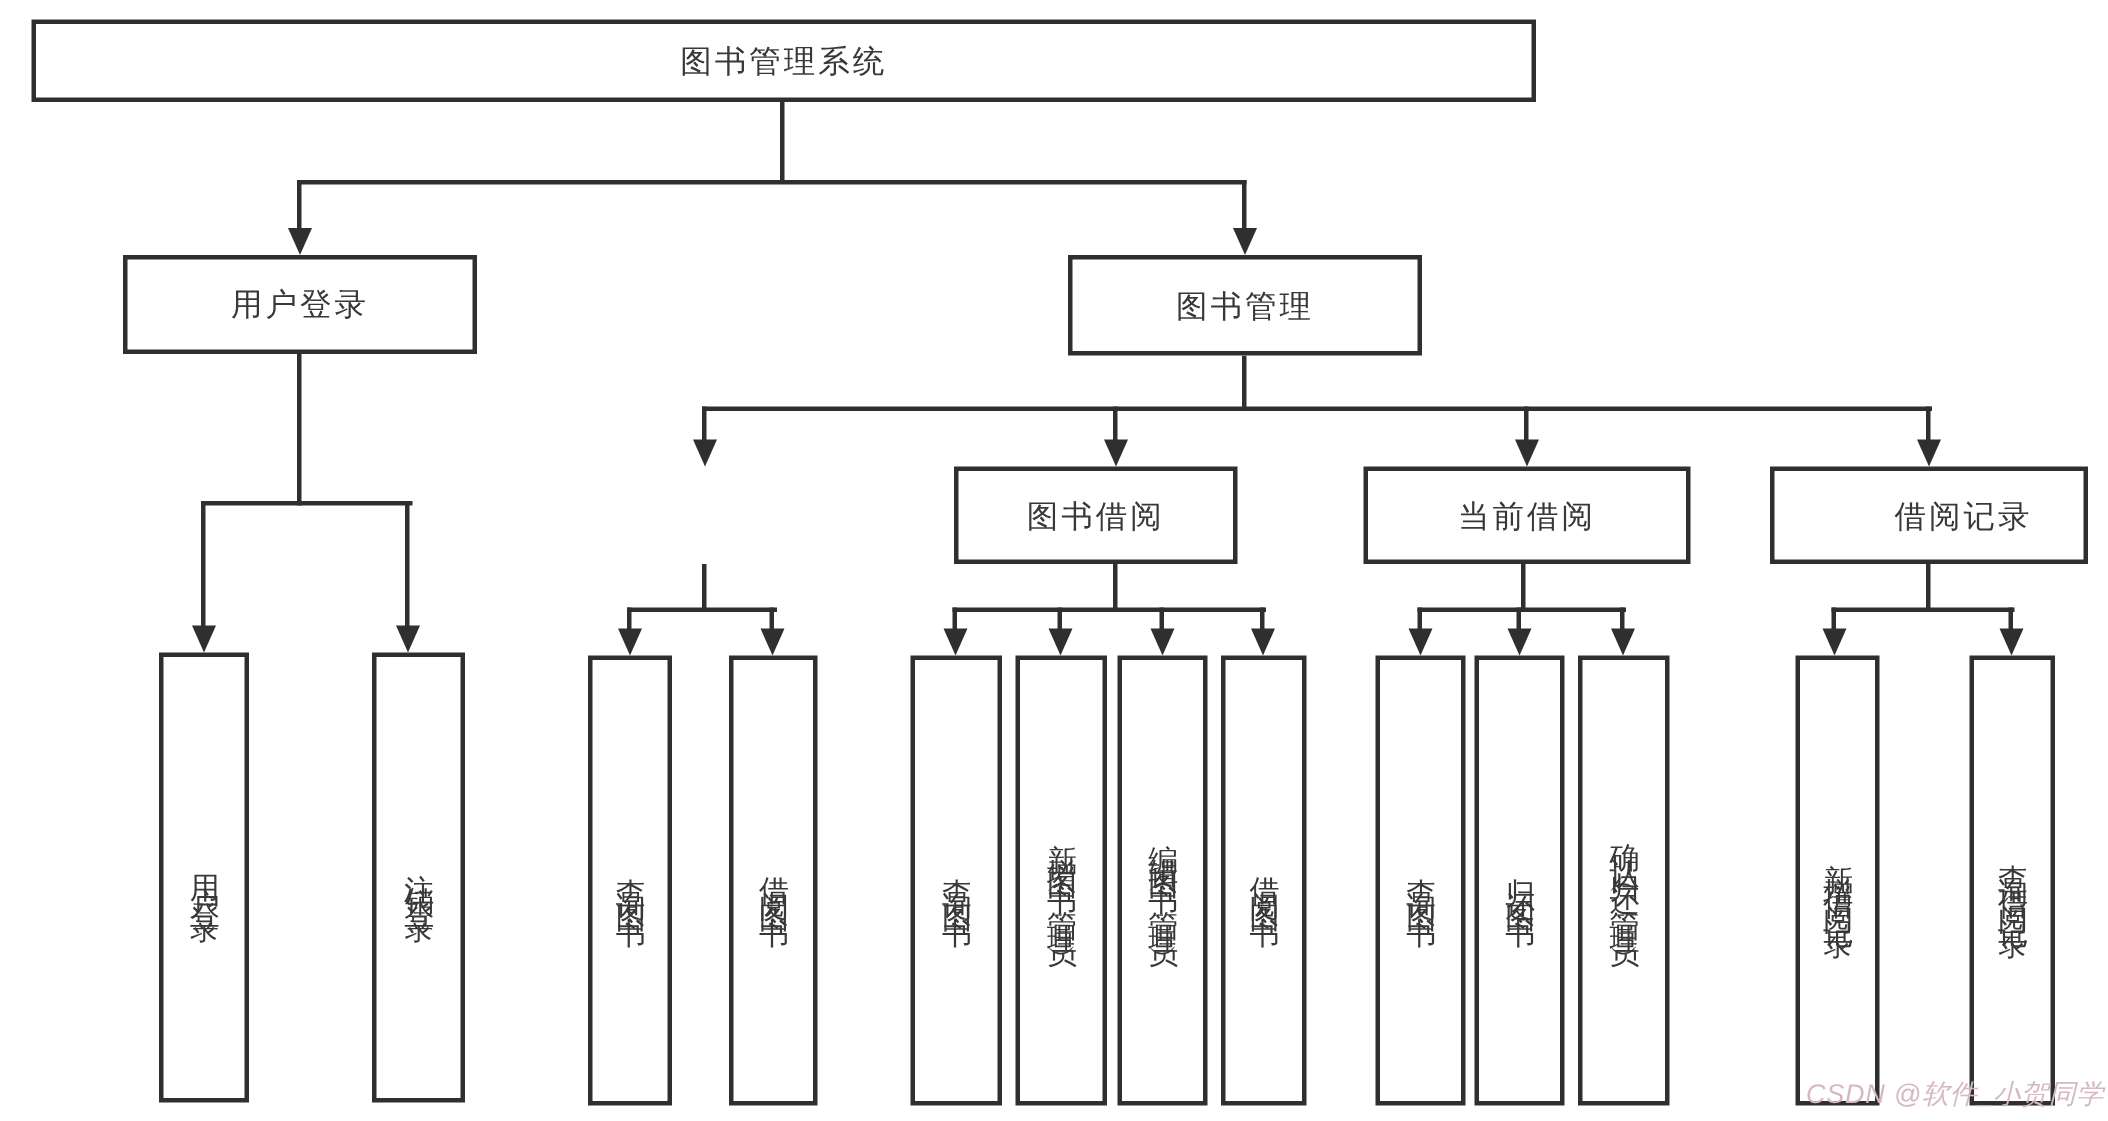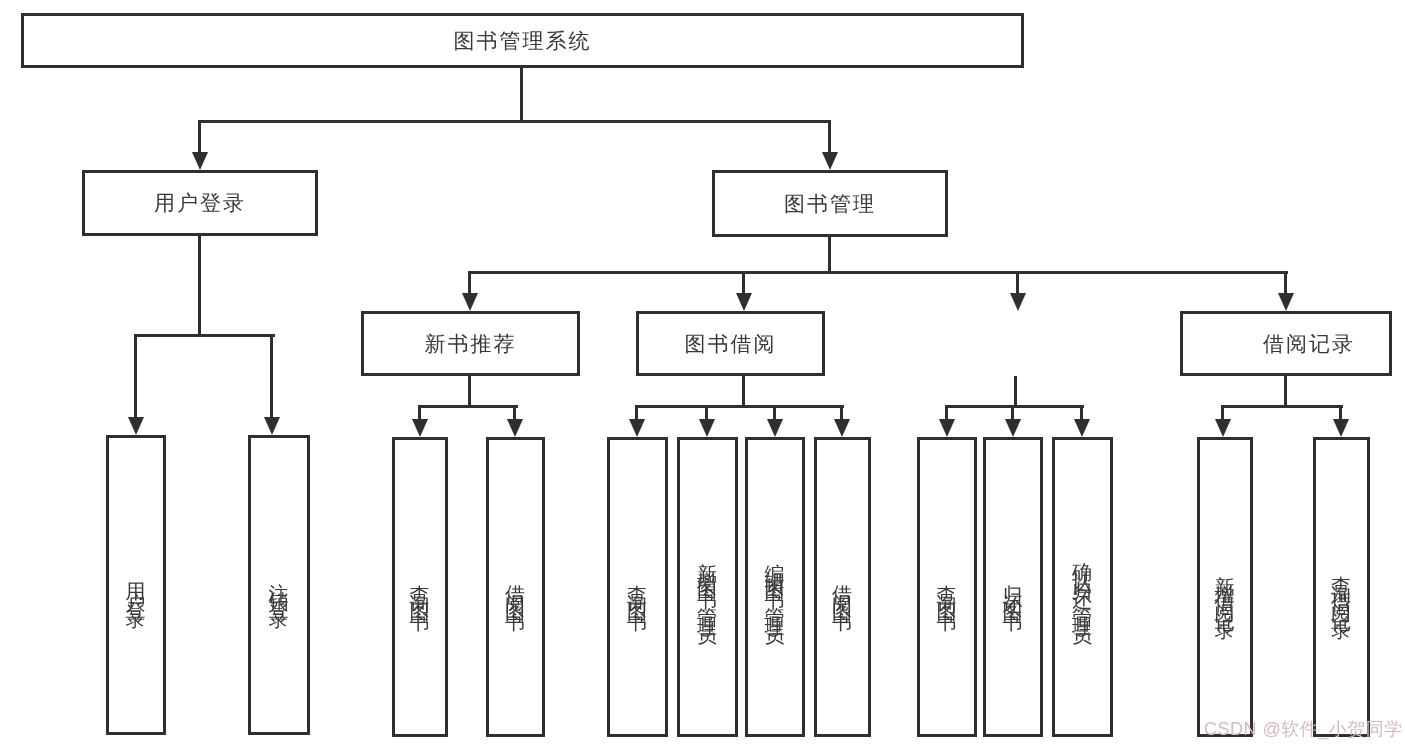--- a/index.html
+++ b/index.html
@@ -39,20 +39,21 @@
   }
   .watermark {
     position: absolute;
     left: 1204px;
     top: 717px;
     font-size: 18px;
     color: #d5b8c4;
     letter-spacing: 0.5px;
     z-index: 6;
     white-space: nowrap;
+    font-style: italic;
   }
 </style>
 </head>
 <body>
 
 <div class="canvas">
 
   <div>
     <div class="line" style="left:520px; top:68px;  width:3px;  height:53px;"></div>
     <div class="line" style="left:198px; top:120px; width:633px; height:3px;"></div>
@@ -130,25 +131,25 @@
     <span>图书管理系统</span>
   </div>
 
   <div class="box hbox" style="left:82px; top:170px; width:236px; height:66px;">
     <span>用户登录</span>
   </div>
   <div class="box hbox" style="left:712px; top:170px; width:236px; height:67px;">
     <span>图书管理</span>
   </div>
 
-  <div class="box hbox" style="left:361px; top:311px; width:219px; height:65px;">
-    <span>新书推荐</span>
-  </div>
   <div class="box hbox" style="left:636px; top:311px; width:189px; height:65px;">
     <span>图书借阅</span>
+  </div>
+  <div class="box hbox" style="left:909px; top:311px; width:218px; height:65px;">
+    <span>当前借阅</span>
   </div>
   <div class="box hbox" style="left:1180px; top:311px; width:212px; height:65px;padding-left:46px;">
     <span>借阅记录</span>
   </div>
 
   <div class="box vbox" style="left:106px; top:435px; width:60px; height:300px;">
     <span>用户登录</span>
   </div>
   <div class="box vbox" style="left:248px; top:435px; width:62px; height:300px;">
     <span>注销登录</span>

